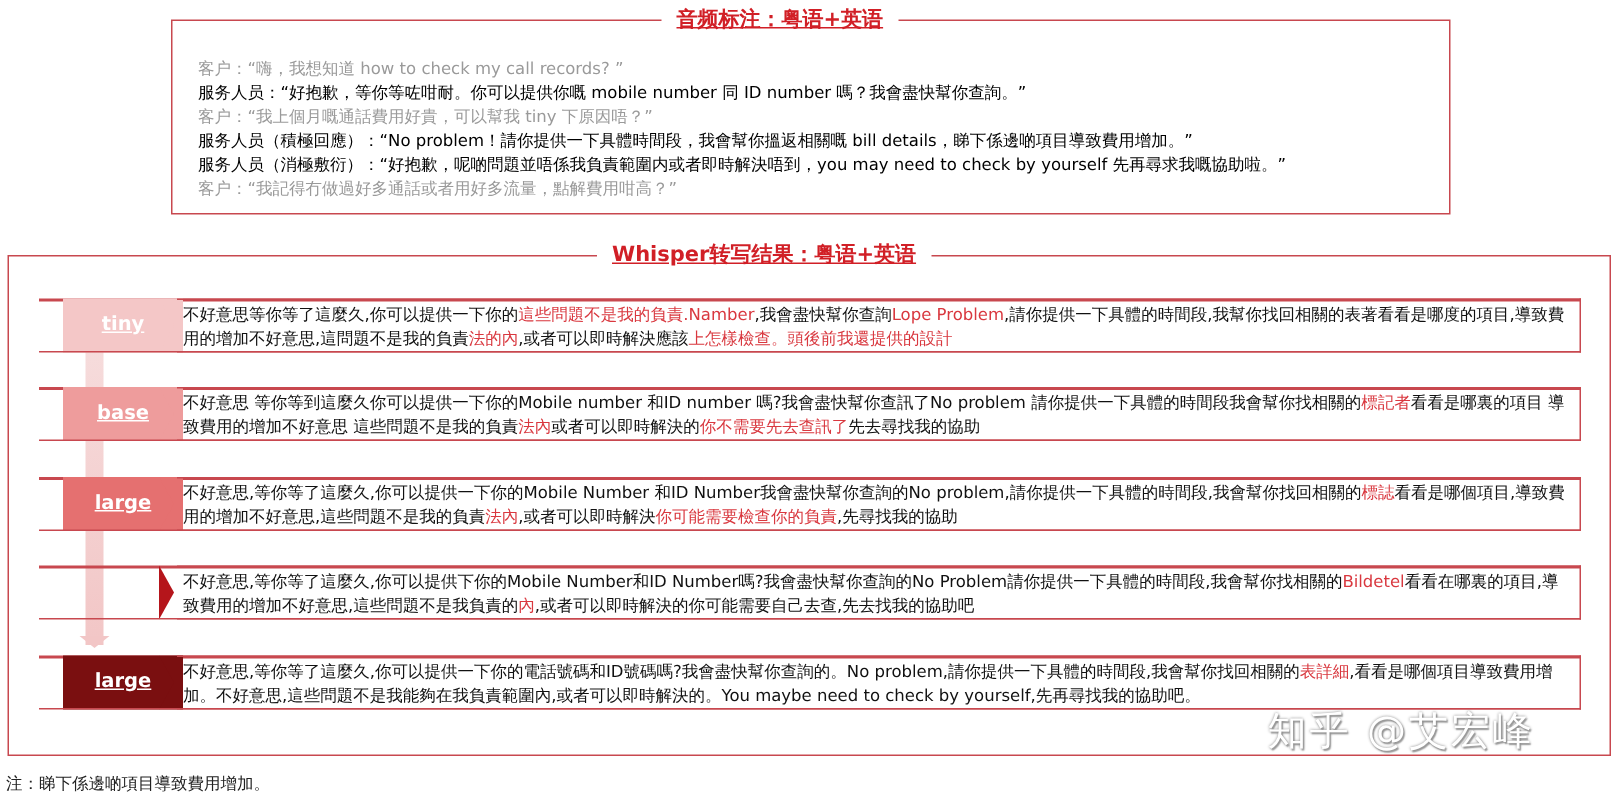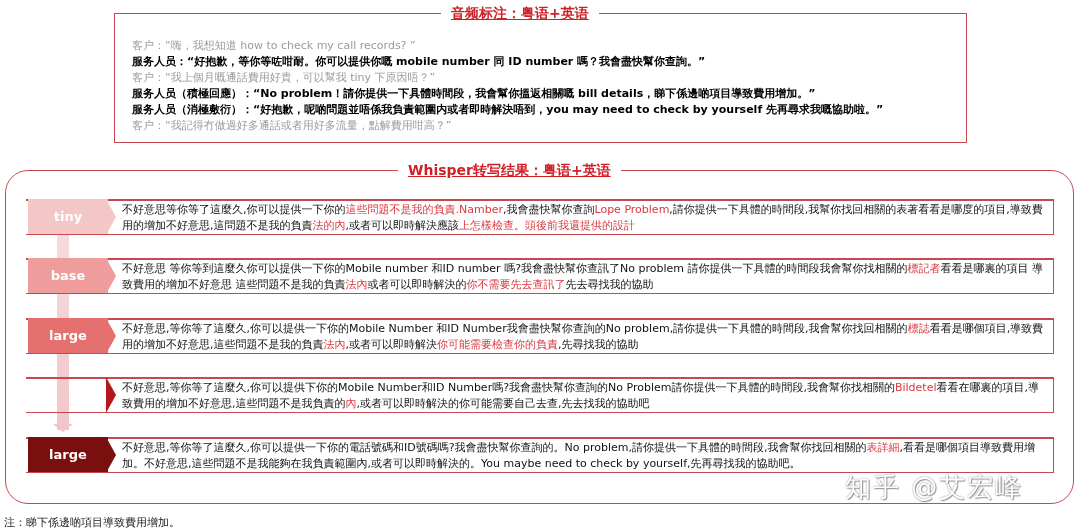--- a/index.html
+++ b/index.html
@@ -10,38 +10,38 @@
   .frame { position: absolute; border: 1.5px solid #c8484f; box-sizing: border-box; }
   .frame-title {
     position: absolute; background: #fff; color: #d11f26; font-weight: bold;
     font-size: 14px; padding: 0 10px; line-height: 18px; white-space: nowrap; text-decoration: underline;
   }
   #annot-frame { left: 114px; top: 13px; width: 853px; height: 130px; }
   #annot-title { left: 326px; top: -10px; }
   .dialog { position: absolute; left: 17px; top: 24px; font-size: 11px; line-height: 16px; }
   .dline { white-space: nowrap; }
   .dline.cust { color: #9a9a9a; }
-  .dline.agent { color: #000; font-weight: bold; }
+  .dline.agent { color: #000; font-weight: normal; }
 
-  #whisper-frame { left: 5px; top: 170px; width: 1069px; height: 334px; border-radius: 23px; }
+  #whisper-frame { left: 5px; top: 170px; width: 1069px; height: 334px; }
   #whisper-title { left: 392px; top: -10px; font-size: 14px; }
 
   .connector {
     position: absolute; left: 57px; top: 230px; width: 12px; height: 200px;
     background: linear-gradient(#f6dcdc, #f2c6c6); 
   }
   .connector-arrow {
     position: absolute; left: 53px; top: 424px; width: 0; height: 0;
     border-left: 10px solid transparent; border-right: 10px solid transparent;
     border-top: 8px solid #f2c6c6;
   }
   .row { position: absolute; left: 26px; width: 1028px; height: 36px; }
   .label {
-    position: absolute; left: 2px; top: 0; width: 80px; height: 36px; color: #fff;
-    font-weight: bold; font-size: 13px; line-height: 36px; text-align: center;
+    position: absolute; left: 16px; top: 0; width: 80px; height: 36px; color: #fff;
+    font-weight: bold; font-size: 13px; line-height: 36px; text-align: center; text-decoration: underline;
   }
   .label-tip {
     position: absolute; left: 80px; top: 0; width: 0; height: 0;
     border-top: 18px solid transparent; border-bottom: 18px solid transparent;
     border-left: 10px solid;
   }
   .textbox {
     position: absolute; left: 92px; top: 0; right: 0; height: 36px; box-sizing: border-box;
     border: 1.5px solid #c8484f; border-left: none;
     font-size: 11px; line-height: 15.5px; padding: 2px 6px 0 4px; color: #111;

